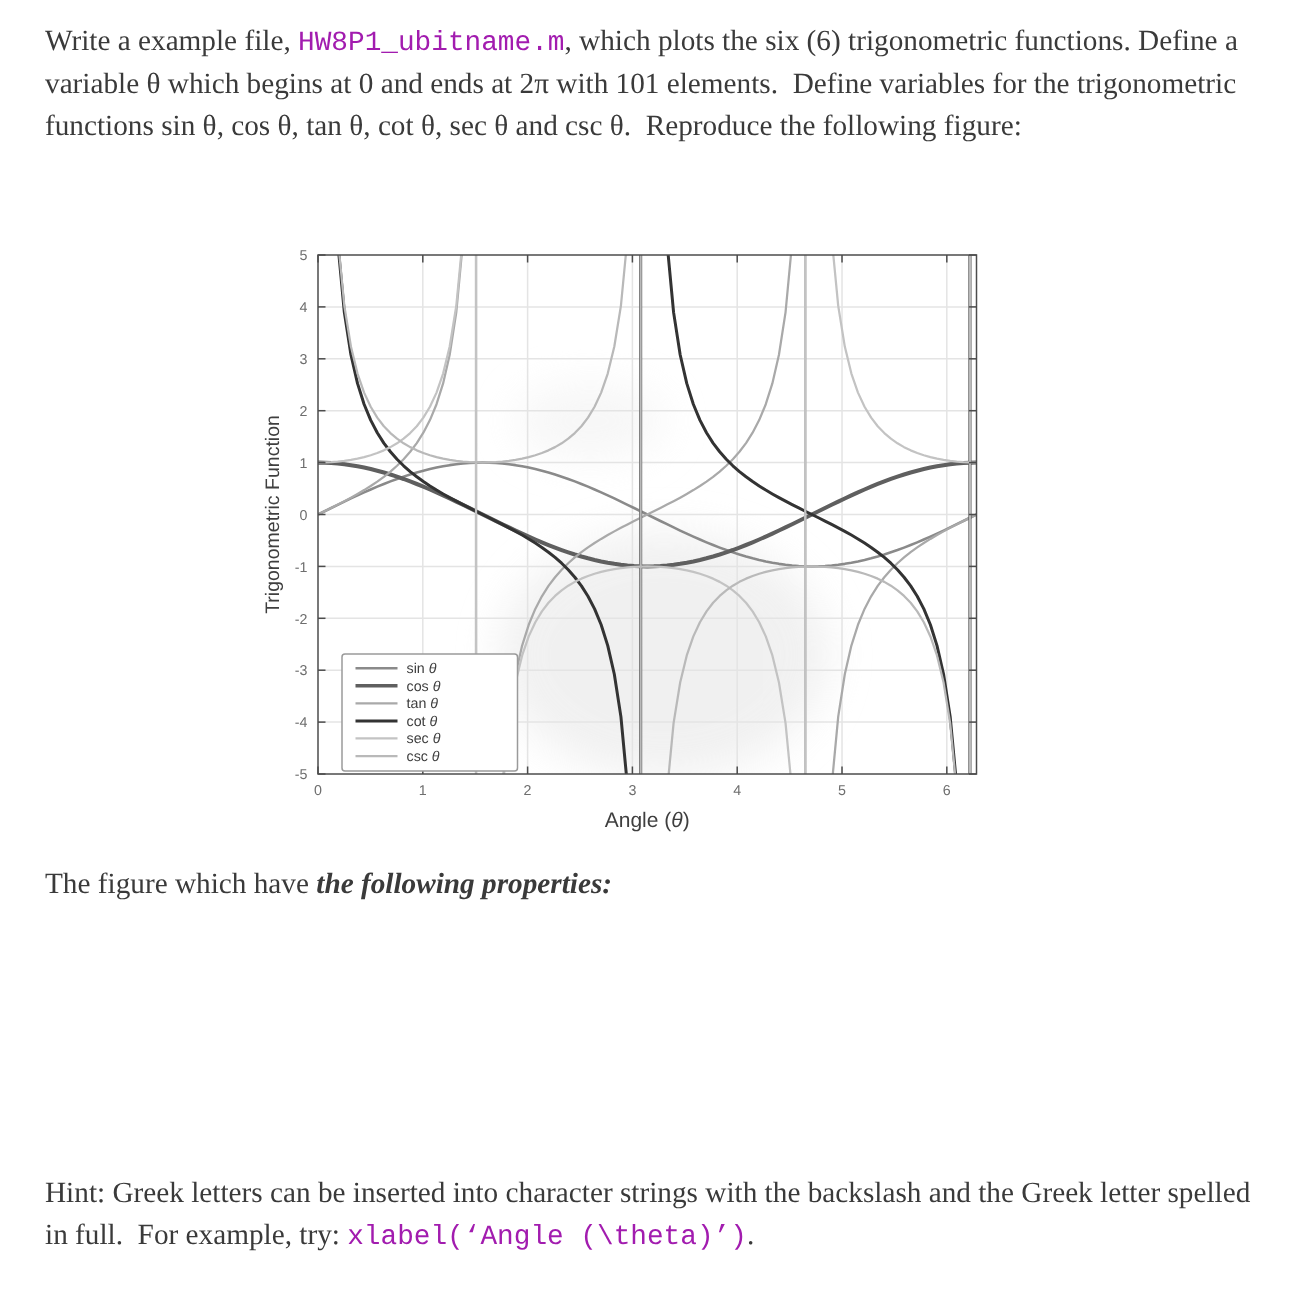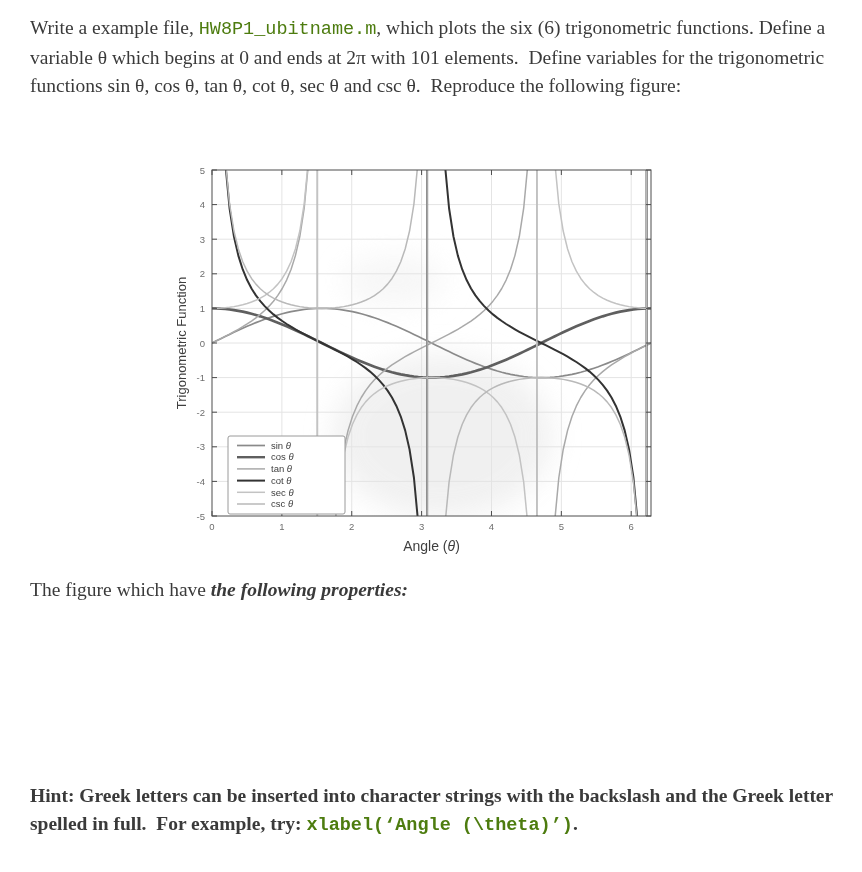--- a/index.html
+++ b/index.html
@@ -2,31 +2,31 @@
 <html><head>
 <meta charset="utf-8">
 <style>
   html,body{margin:0;padding:0;}
   body{
     width:862px;height:872px;position:relative;background:#ffffff;
     font-family:"Liberation Serif","DejaVu Serif",serif;color:#3a3a3a;
     -webkit-font-smoothing:antialiased;
   }
   .para{font-size:19.5px;line-height:28px;}
-  .mono{font-family:"Liberation Mono","DejaVu Sans Mono",monospace;font-size:18.5px;color:#4d7c0f;}
+  .mono{font-family:"Liberation Mono","DejaVu Sans Mono",monospace;font-size:18.5px;color:#a21caf;}
   #intro{position:absolute;left:30px;top:14px;width:810px;}
   #figure{position:absolute;left:160px;top:158px;width:520px;height:402px;}
   #figure svg{display:block;}
   #props{position:absolute;left:30px;top:576px;width:790px;}
   #props .heading{font-size:19.5px;line-height:28px;}
   .semibold{font-weight:bold;font-style:italic;}
   #props ul{margin:8px 0 0 0;padding-left:64px;}
   #props li{font-size:19.5px;line-height:31px;padding-left:6px;}
   #props li::marker{color:#2f2f2f;font-size:15px;}
-  #hint{position:absolute;left:30px;top:782px;width:814px;font-weight:bold;}
+  #hint{position:absolute;left:30px;top:782px;width:814px;}
 </style>
 </head>
 <body>
 
 <div id="intro" class="para">
   <span>Write a example file, </span><span class="mono">HW8P1_ubitname.m</span><span>, which plots the six (6) trigonometric functions. Define a variable θ which begins at 0 and ends at 2π with 101 elements.&nbsp; Define variables for the trigonometric functions sin θ, cos θ, tan θ, cot θ, sec θ and csc θ.&nbsp; Reproduce the following figure:</span>
 </div>
 
 <div id="figure">
   <svg id="chart-svg" width="520" height="402" viewBox="0 0 520 402">

